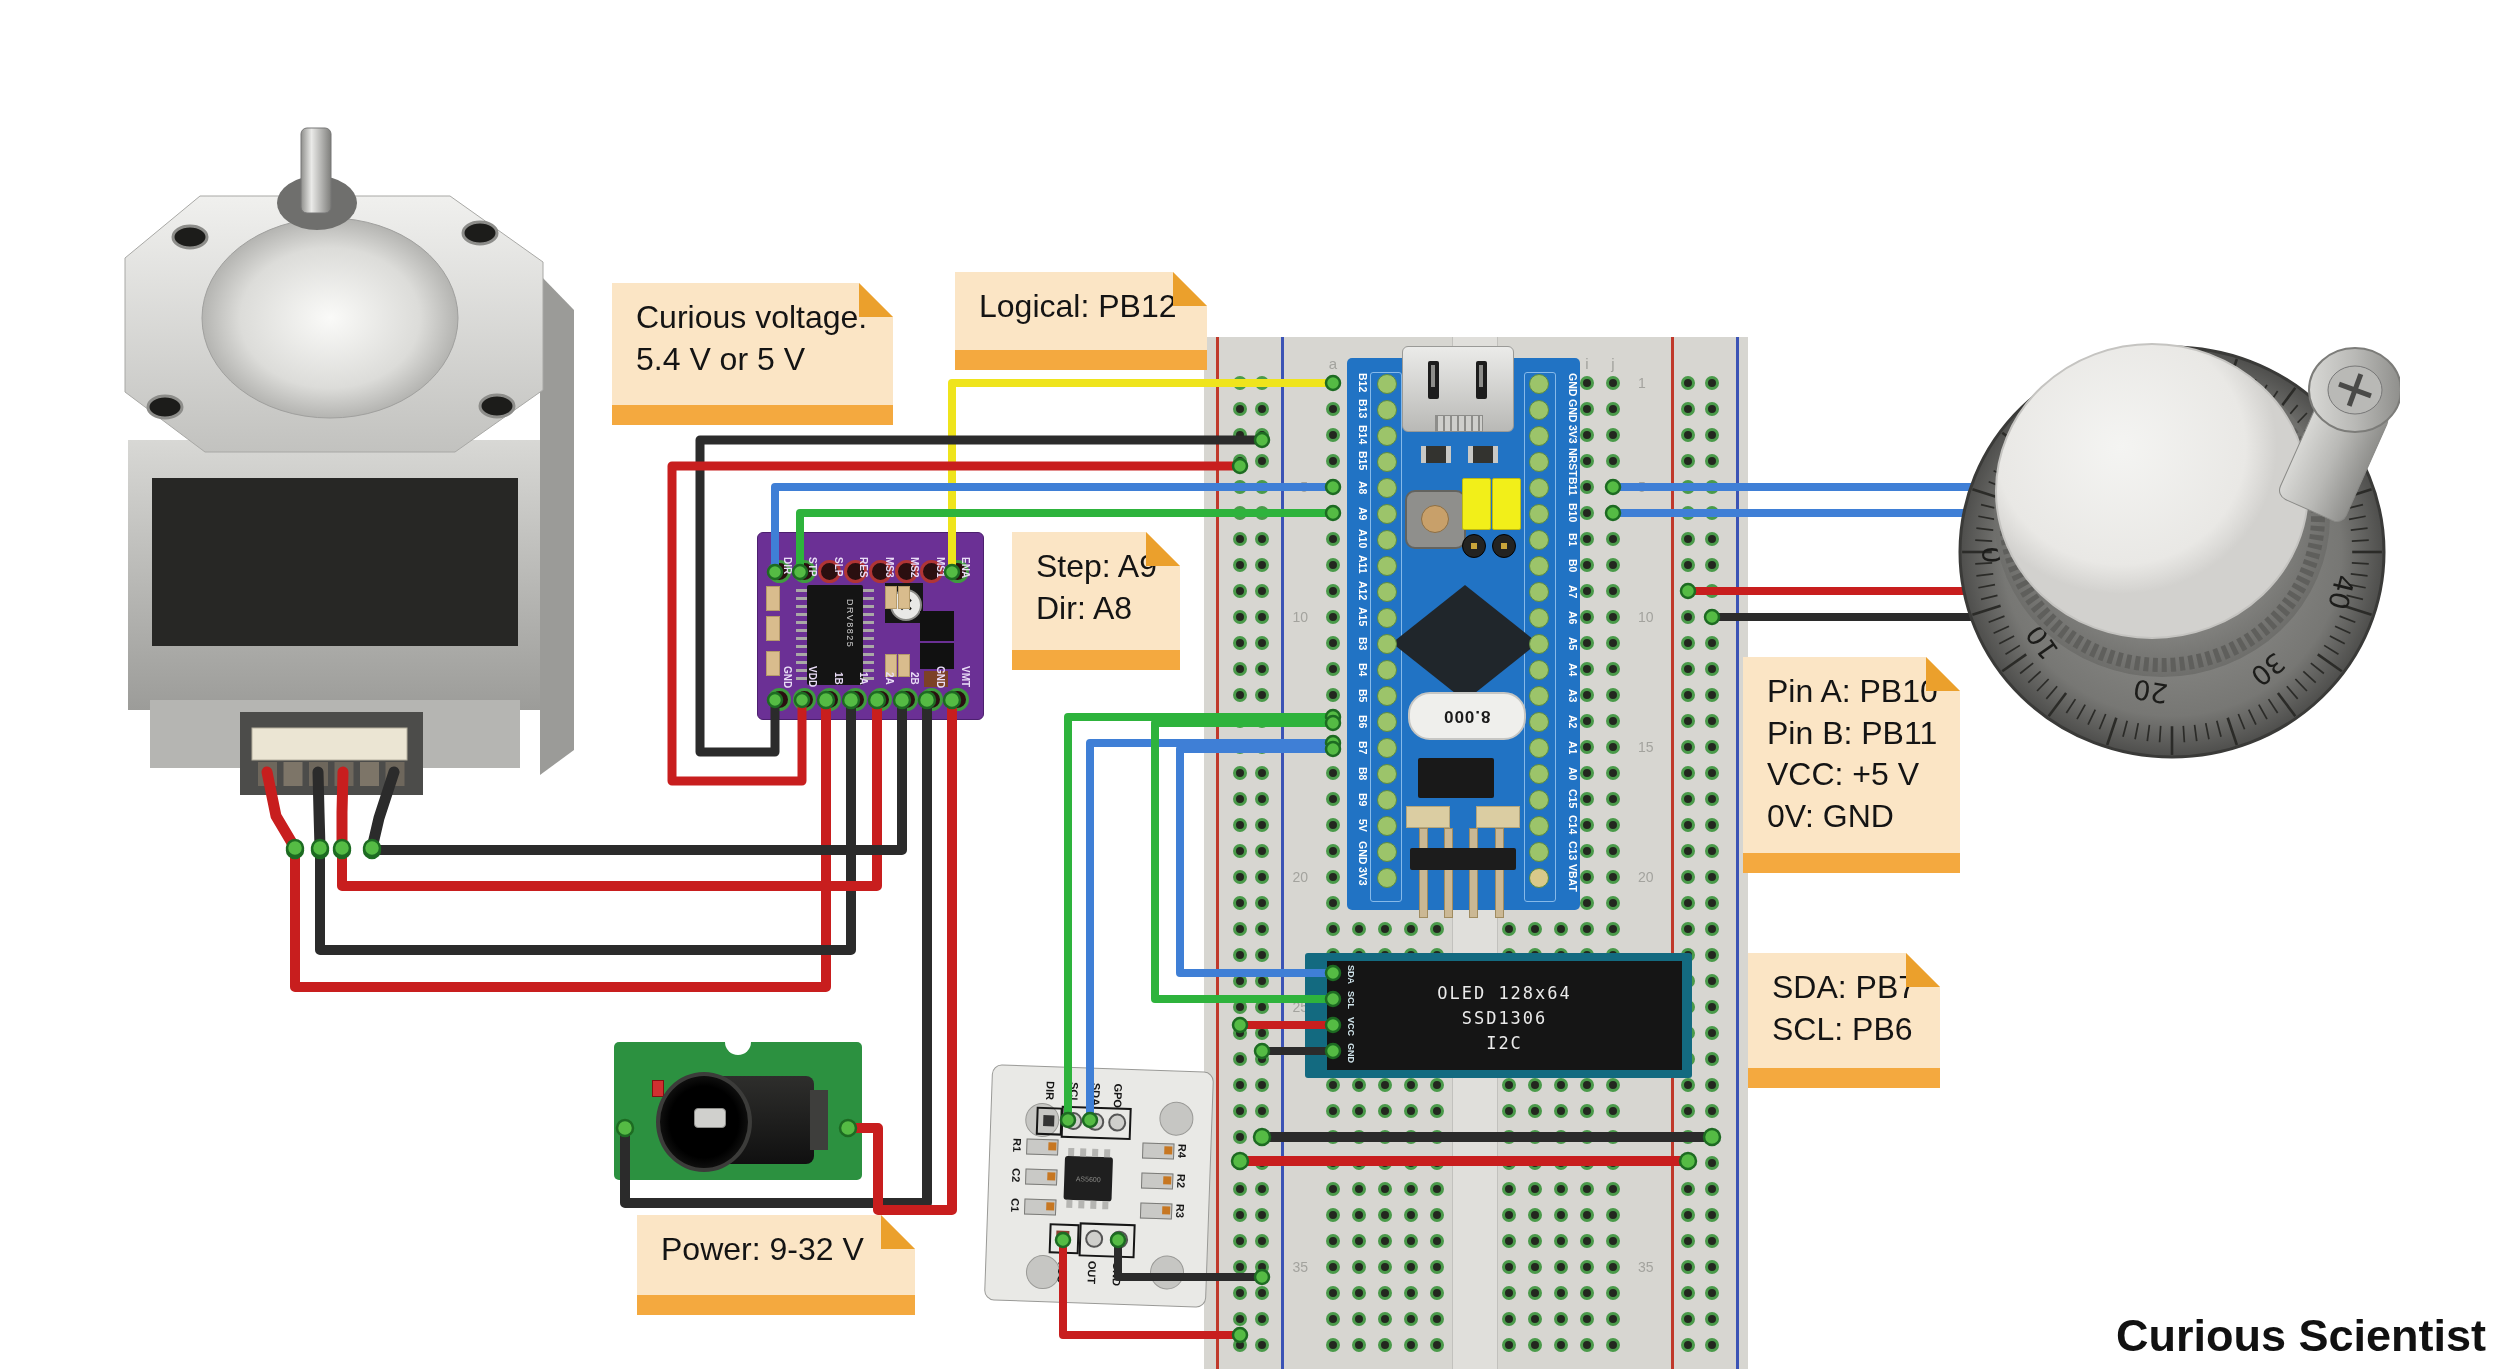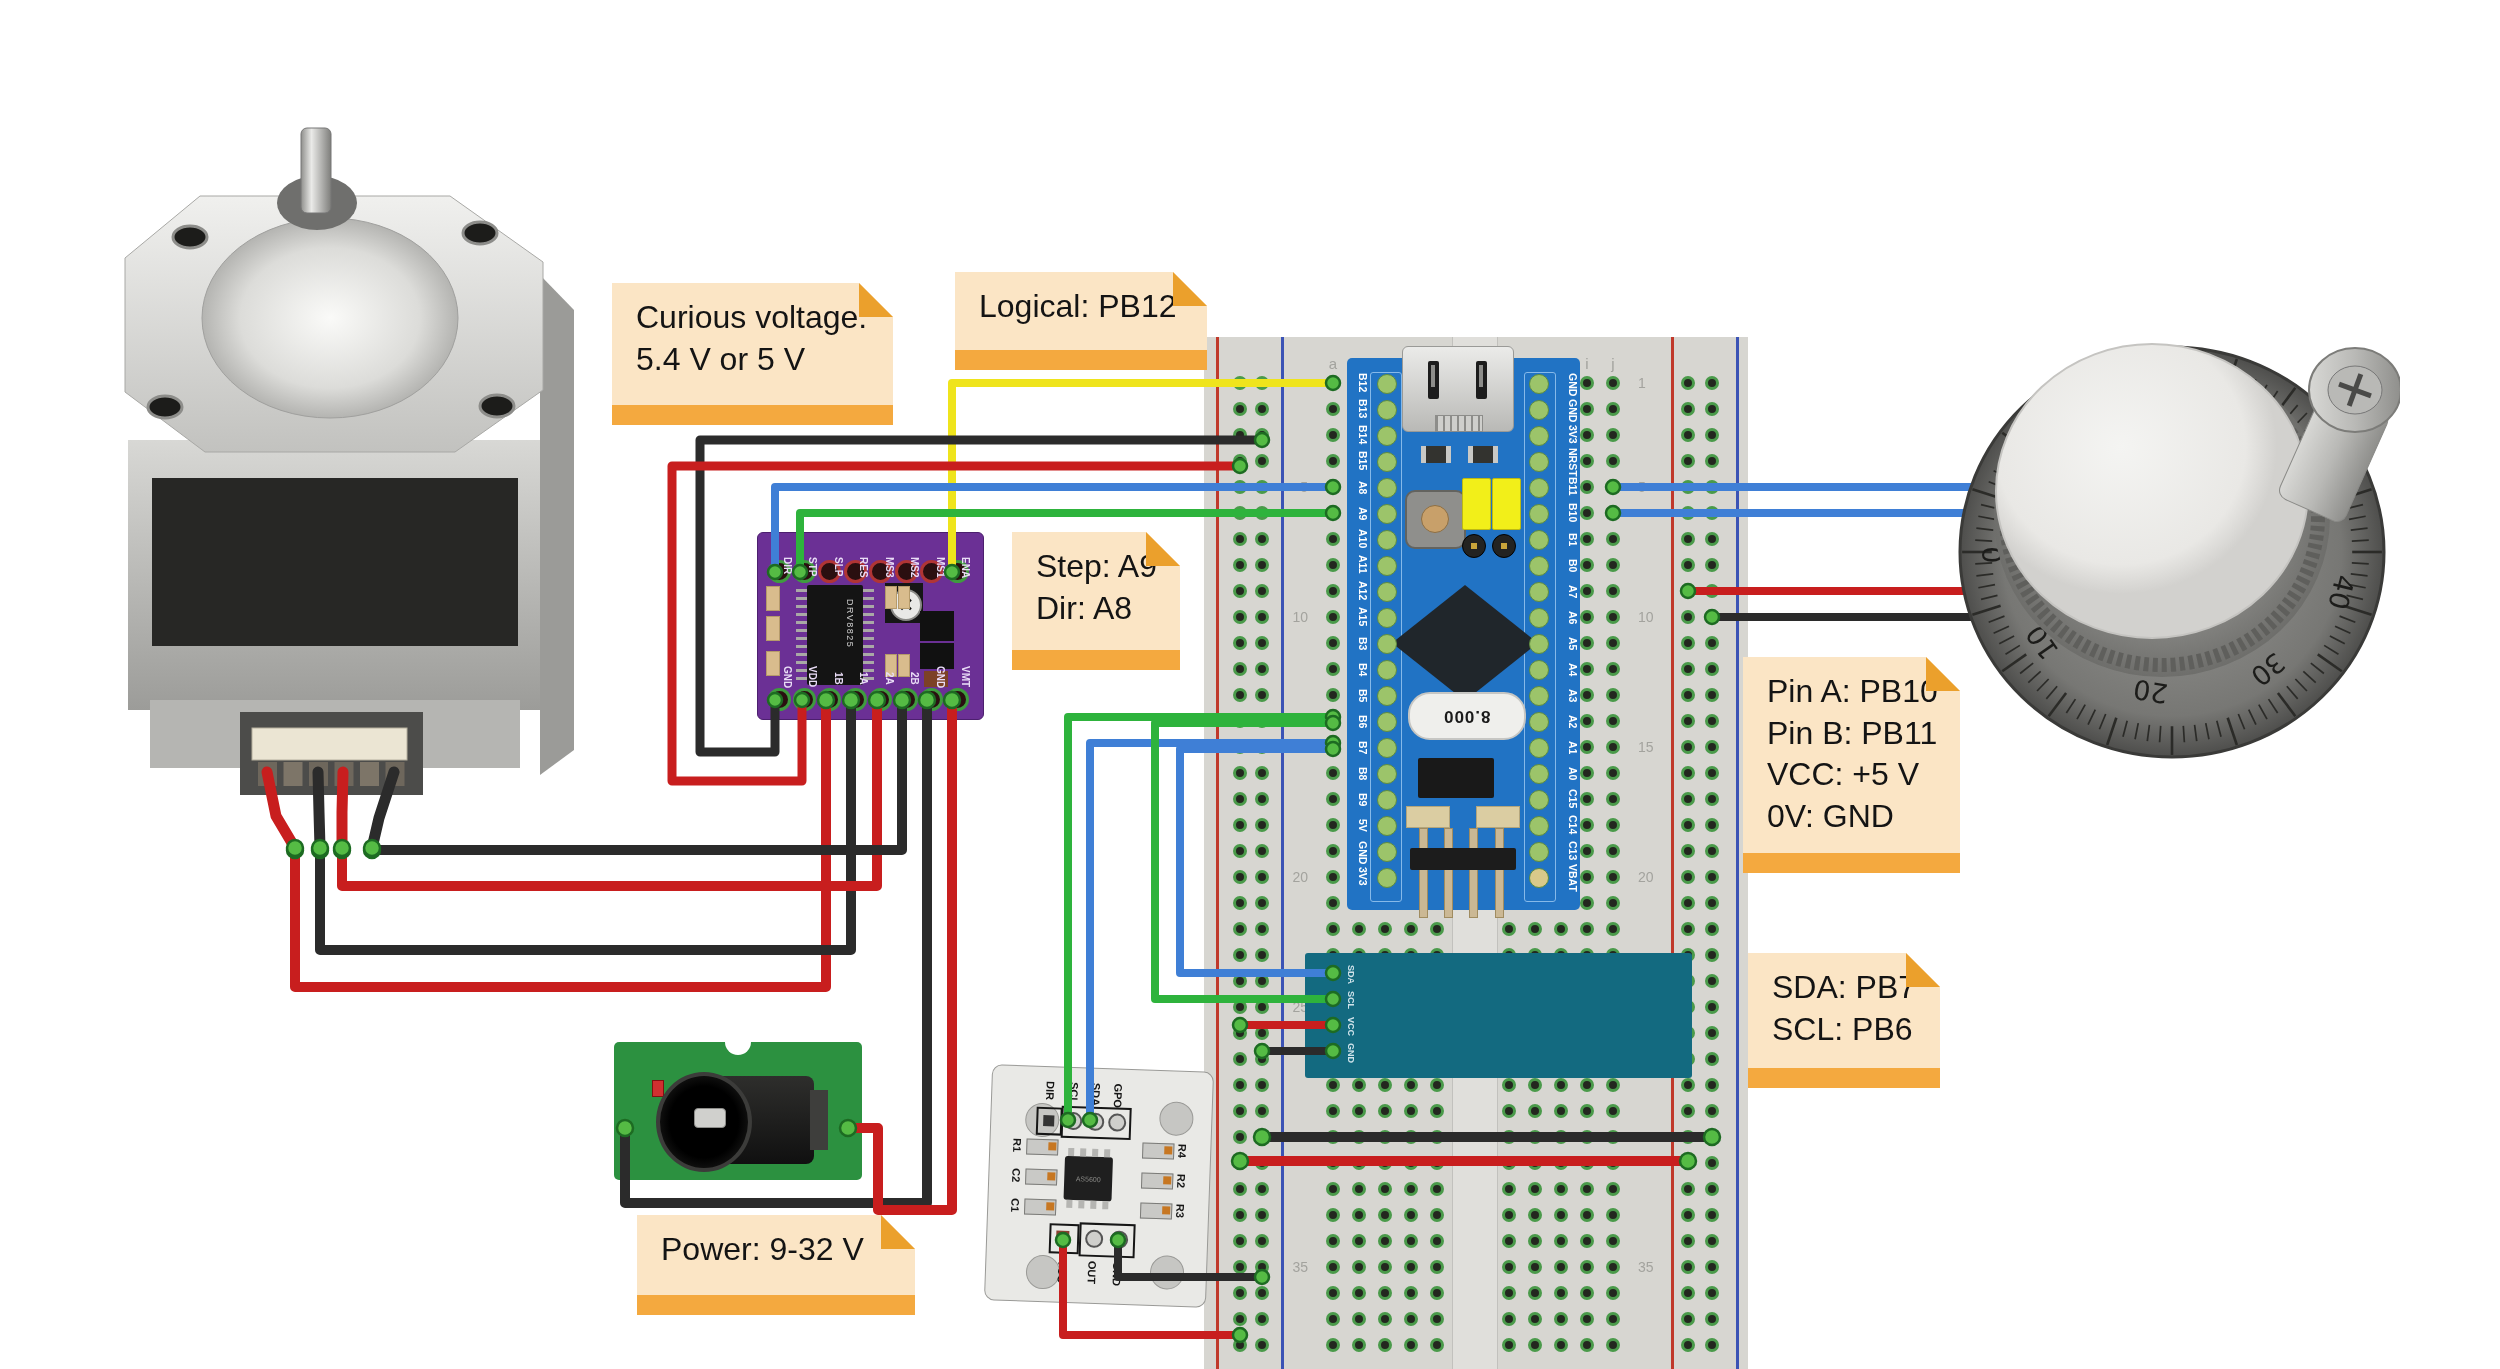--- a/index.html
+++ b/index.html
@@ -915,20 +915,25 @@
       <div class="pad" style="left: 182px; top: 484px;"></div>
       <span class="vlab plab" style="left: 21px; top: 483.4px; font-size: 10.5px;">GND</span>
       <span class="vlab plab" style="left: 231px; top: 483.4px; font-size: 10.5px;">C13</span>
       <div class="pad" style="left: 30px; top: 510px;"></div>
       <div class="pad" style="left: 182px; top: 510px; background: rgb(217, 201, 138);"></div>
       <span class="vlab plab" style="left: 21px; top: 509.4px; font-size: 10.5px;">3V3</span>
       <span class="vlab plab" style="left: 231px; top: 506.2px; font-size: 10.5px;">VBAT</span>
     </div>
 
   <div id="oled" class="abs">
+    <div id="oledscreen" class="abs">
+      <div class="oledline" style="top:22px;">OLED 128x64</div>
+      <div class="oledline" style="top:47px;">SSD1306</div>
+      <div class="oledline" style="top:72px;">I2C</div>
+    </div>
   <span class="vlab oledpl" style="left: 50px; top: 11.9px; font-size: 9px;">SDA</span>
       <span class="vlab oledpl" style="left: 50px; top: 37.9px; font-size: 9px;">SCL</span>
       <span class="vlab oledpl" style="left: 50px; top: 63.9px; font-size: 9px;">VCC</span>
       <span class="vlab oledpl" style="left: 50px; top: 89.9px; font-size: 9px;">GND</span>
     </div>
 
   <svg id="wiresvg" class="abs" style="left:0;top:0;" width="2500" height="1369">
       <polyline points="952,572 952,383 1333,383" fill="none" stroke="#efe41c" stroke-width="8" stroke-linecap="round" stroke-linejoin="round"></polyline>
       <circle cx="952" cy="572" r="7" fill="#55bb44" stroke="#1d6b22" stroke-width="2.5"></circle>
       <circle cx="1333" cy="383" r="7" fill="#55bb44" stroke="#1d6b22" stroke-width="2.5"></circle>
@@ -1192,13 +1197,14 @@
         <div class="fold"></div>
       </div>
       <div class="note abs" style="left: 637px; top: 1215px; width: 278px; height: 100px;">
         <div>Power: 9-32 V</div>
         <div class="strip"></div>
         <div class="cut"></div>
         <div class="fold"></div>
       </div>
     </div>
 
+  <div id="watermark" class="abs">Curious Scientist</div>
 </div>
 
 </body></html>

